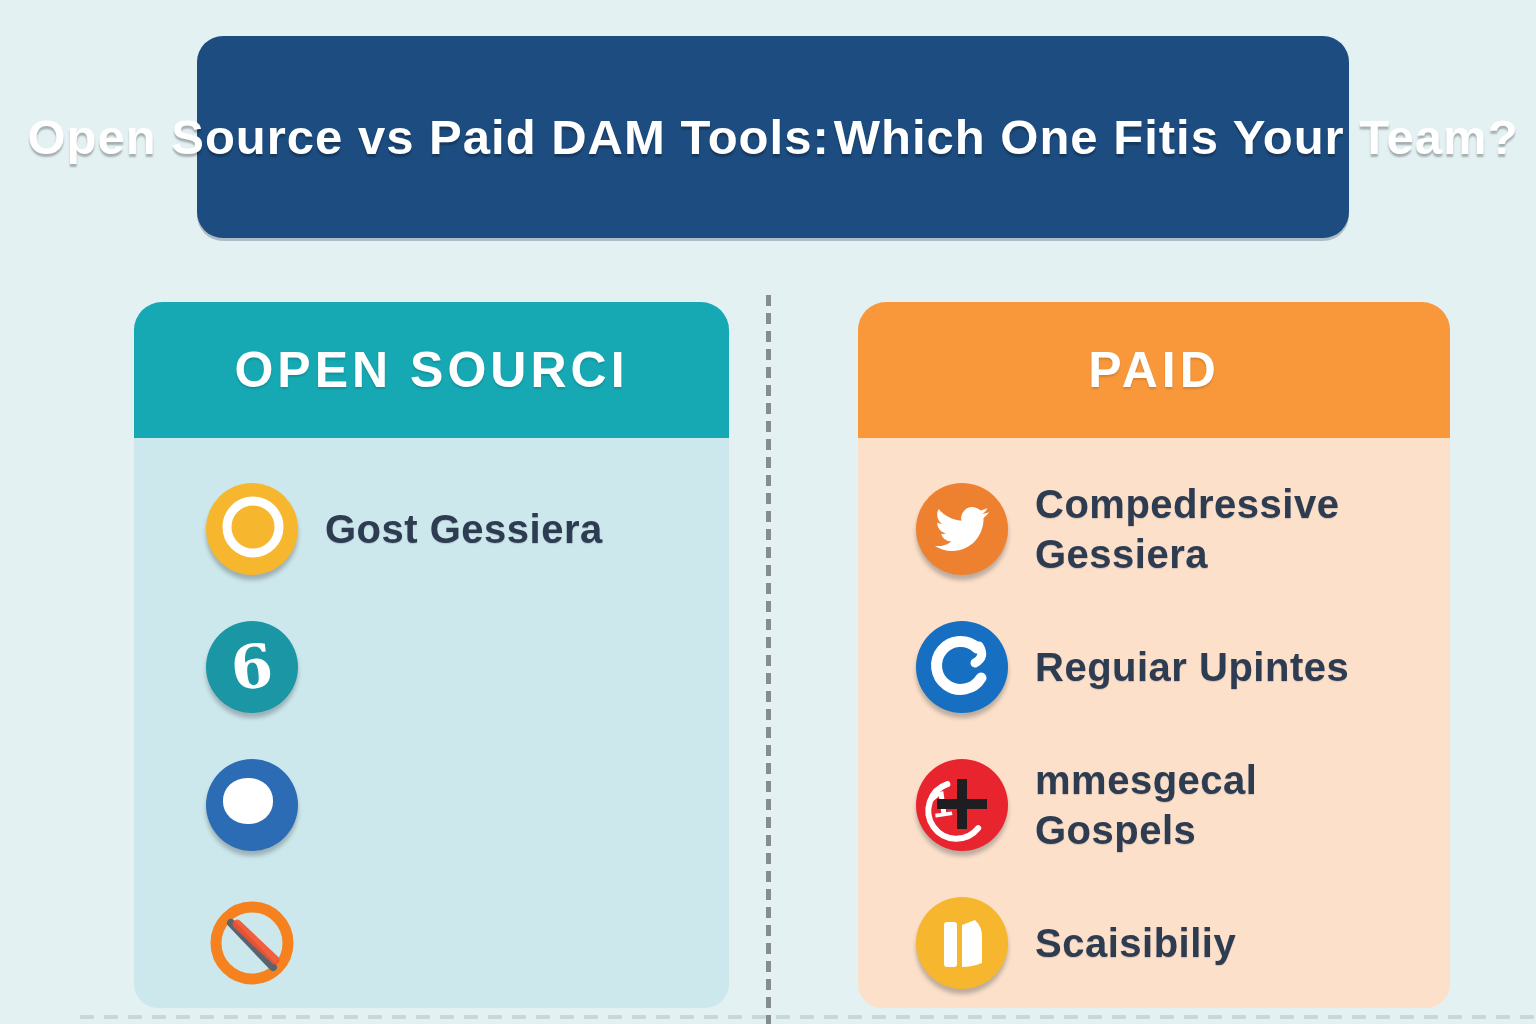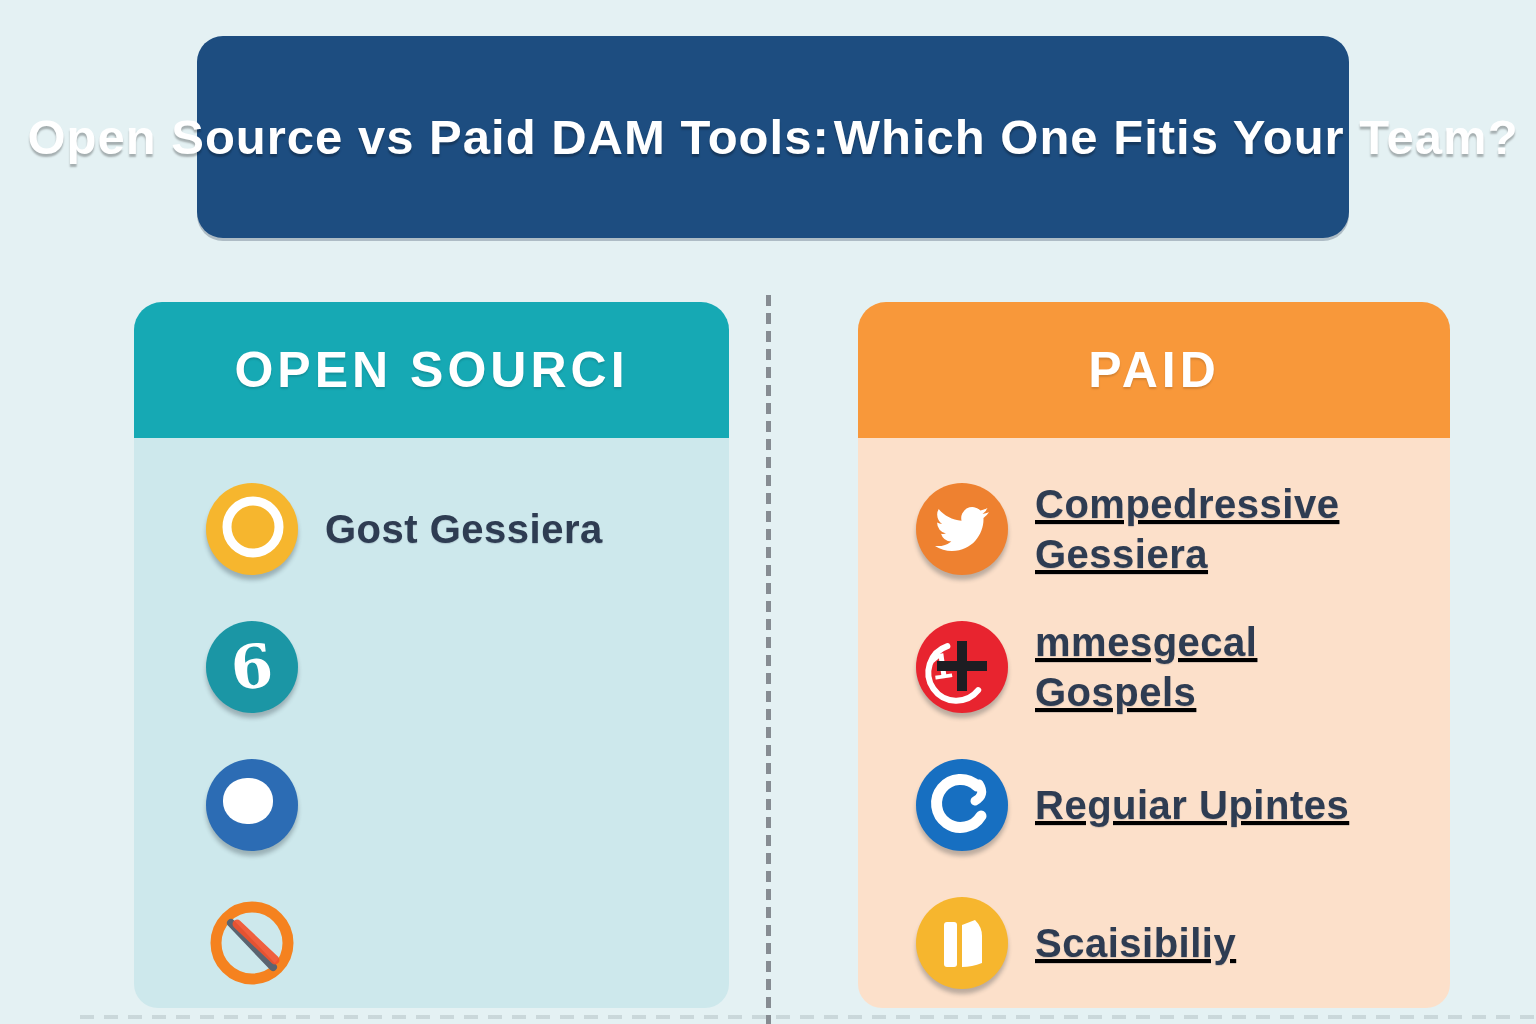--- a/index.html
+++ b/index.html
@@ -29,21 +29,21 @@
   .card-left .card-header{background:#16a9b4;}
   .card-right .card-header{background:#f8983a;}
   .card-title{
     color:#fff;font-weight:700;font-size:50px;letter-spacing:4px;
     text-shadow:0 2px 2px rgba(0,0,0,.15);
   }
   .card-body{
     height:570px;border-radius:0 0 24px 24px;box-sizing:border-box;padding-top:22px;
   }
   .card-left .card-body{background:#cde8ec;}
-  .card-right .card-body{background:#fce0ca;text-decoration:underline;}
+  .card-right .card-body{background:#fce0ca;}
   
   .row{display:flex;align-items:center;height:138px;padding-left:72px;}
   .card-right .row{padding-left:58px;}
   .icon-circle{
     width:92px;height:92px;border-radius:50%;flex:0 0 92px;
     display:flex;align-items:center;justify-content:center;position:relative;
     box-shadow:0 5px 4px rgba(40,50,60,.30);
   }
   .icon-plain{box-shadow:none;background:transparent!important;}
   .c-yellow{background:#f6b62e;}
@@ -132,40 +132,40 @@
         <div class="icon-circle c-orange">
           <svg width="54" height="54" viewBox="0 0 24 24">
             <path fill="#ffffff" d="M23.953 4.57a10 10 0 01-2.825.775 4.958 4.958 0 002.163-2.723c-.951.555-2.005.959-3.127 1.184a4.92 4.92 0 00-8.384 4.482C7.69 8.095 4.067 6.13 1.64 3.162a4.822 4.822 0 00-.666 2.475c0 1.71.87 3.213 2.188 4.096a4.904 4.904 0 01-2.228-.616v.06a4.923 4.923 0 003.946 4.827 4.996 4.996 0 01-2.212.085 4.936 4.936 0 004.604 3.417 9.867 9.867 0 01-6.102 2.105c-.39 0-.779-.023-1.17-.067a13.995 13.995 0 007.557 2.209c9.053 0 13.998-7.496 13.998-13.985 0-.21 0-.42-.015-.63A9.935 9.935 0 0024 4.59z"></path>
           </svg>
         </div>
         <div class="row-label">Compedressive
 Gessiera</div>
       </div>
 
       <div class="row">
+        <div class="icon-circle c-blue2">
+          <svg width="92" height="92" viewBox="0 0 92 92">
+            <path d="M61 27 A 24 24 0 1 0 65 57" fill="none" stroke="#ffffff" stroke-width="11" stroke-linecap="round"></path>
+            <path d="M63 25 q 7 11 -4 17" fill="none" stroke="#ffffff" stroke-width="9" stroke-linecap="round"></path>
+          </svg>
+        </div>
+        <div class="row-label">Reguiar Upintes</div>
+      </div>
+
+      <div class="row">
         <div class="icon-circle c-red">
           <svg width="92" height="92" viewBox="0 0 92 92">
             <path d="M66 26 A 28 28 0 1 1 28 64" fill="none" stroke="#ffffff" stroke-width="6" stroke-linecap="round" transform="rotate(100 46 46)"></path>
             <text x="16" y="58" font-size="36" font-weight="bold" fill="#ffffff" font-family="Liberation Sans, sans-serif" transform="rotate(-8 22 48)">1</text>
             <rect x="41" y="20" width="10" height="50" fill="#1d1d22"></rect>
             <rect x="21" y="40" width="50" height="10" fill="#1d1d22"></rect>
           </svg>
         </div>
         <div class="row-label">mmesgecal
 Gospels</div>
-      </div>
-
-      <div class="row">
-        <div class="icon-circle c-blue2">
-          <svg width="92" height="92" viewBox="0 0 92 92">
-            <path d="M61 27 A 24 24 0 1 0 65 57" fill="none" stroke="#ffffff" stroke-width="11" stroke-linecap="round"></path>
-            <path d="M63 25 q 7 11 -4 17" fill="none" stroke="#ffffff" stroke-width="9" stroke-linecap="round"></path>
-          </svg>
-        </div>
-        <div class="row-label">Reguiar Upintes</div>
       </div>
 
       <div class="row">
         <div class="icon-circle c-yellow">
           <svg width="92" height="92" viewBox="0 0 92 92">
             <rect x="28" y="25" width="13" height="45" rx="3" fill="#ffffff"></rect>
             <path d="M46 28 L59 23 Q66 30 66 39 L66 66 Q56 70 46 70 Z" fill="#ffffff"></path>
           </svg>
         </div>
         <div class="row-label">Scaisibiliy</div>

